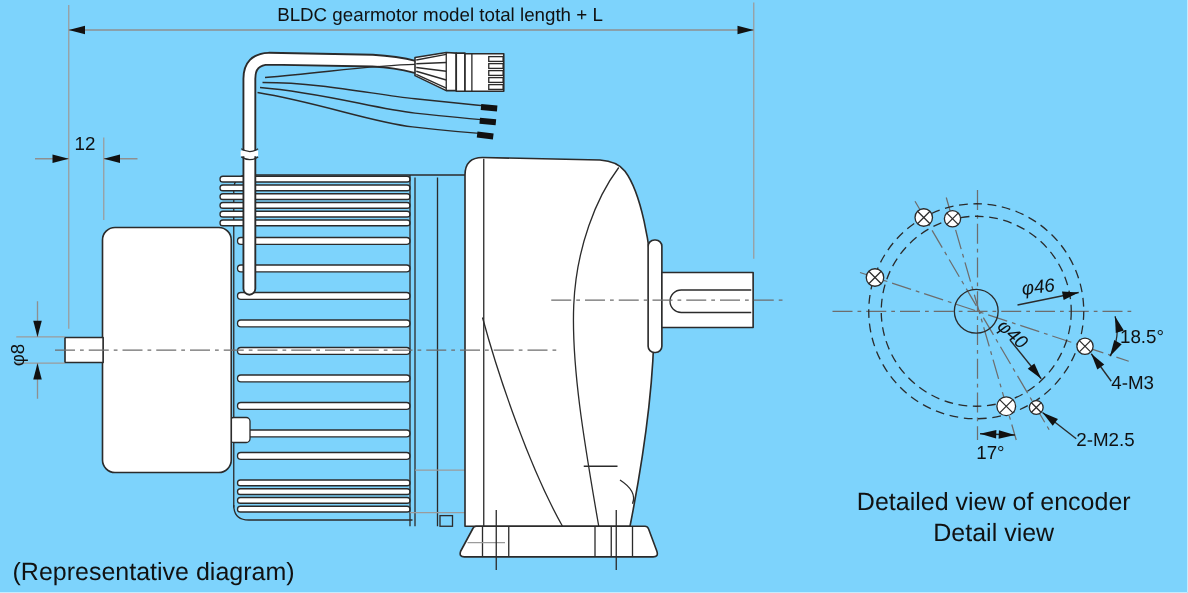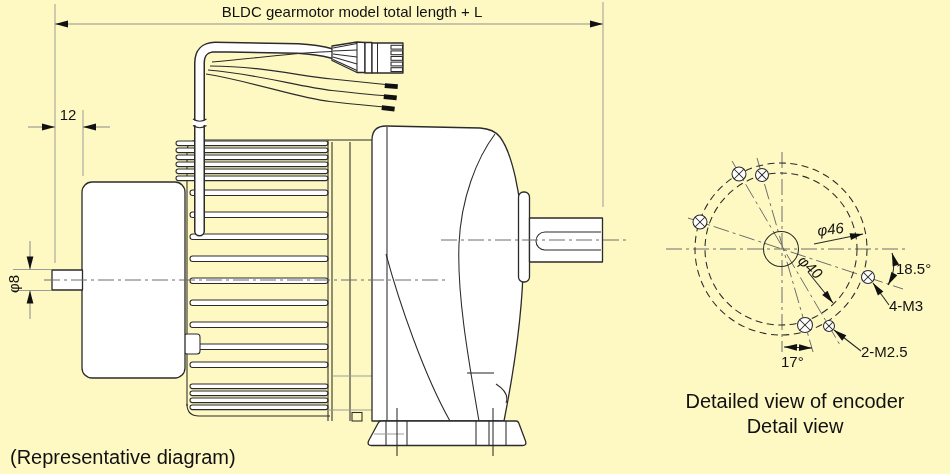--- a/index.html
+++ b/index.html
@@ -1,16 +1,16 @@
 <!DOCTYPE html>
 <html><head>
 <meta charset="utf-8">
 <style>
   html,body{margin:0;padding:0;background:#fff;}
-  .canvas{position:relative;width:950px;height:474px;background:#fef9c3;overflow:hidden;
+  .canvas{position:relative;width:950px;height:474px;background:#7dd3fc;overflow:hidden;
           font-family:"Liberation Sans","DejaVu Sans",sans-serif;}
   svg{display:block;}
   text{fill:#111;font-family:"Liberation Sans","DejaVu Sans",sans-serif;}
   .outline{fill:#fff;stroke:#2b2b2b;stroke-width:1.3;stroke-linejoin:round;}
   .thin{fill:none;stroke:#2b2b2b;stroke-width:1.05;}
   .fin{fill:#fff;stroke:#2b2b2b;stroke-width:1.05;}
   .lt{stroke:#9b9b9b;stroke-width:1;fill:none;}
   .cl{stroke:#6d6d6d;stroke-width:1;fill:none;stroke-dasharray:16 4 3 4;}
   .dash{fill:none;stroke:#2b2b2b;stroke-width:1.05;stroke-dasharray:7 4.5;}
   .dim{stroke:#8f8f8f;stroke-width:1.05;fill:none;}

